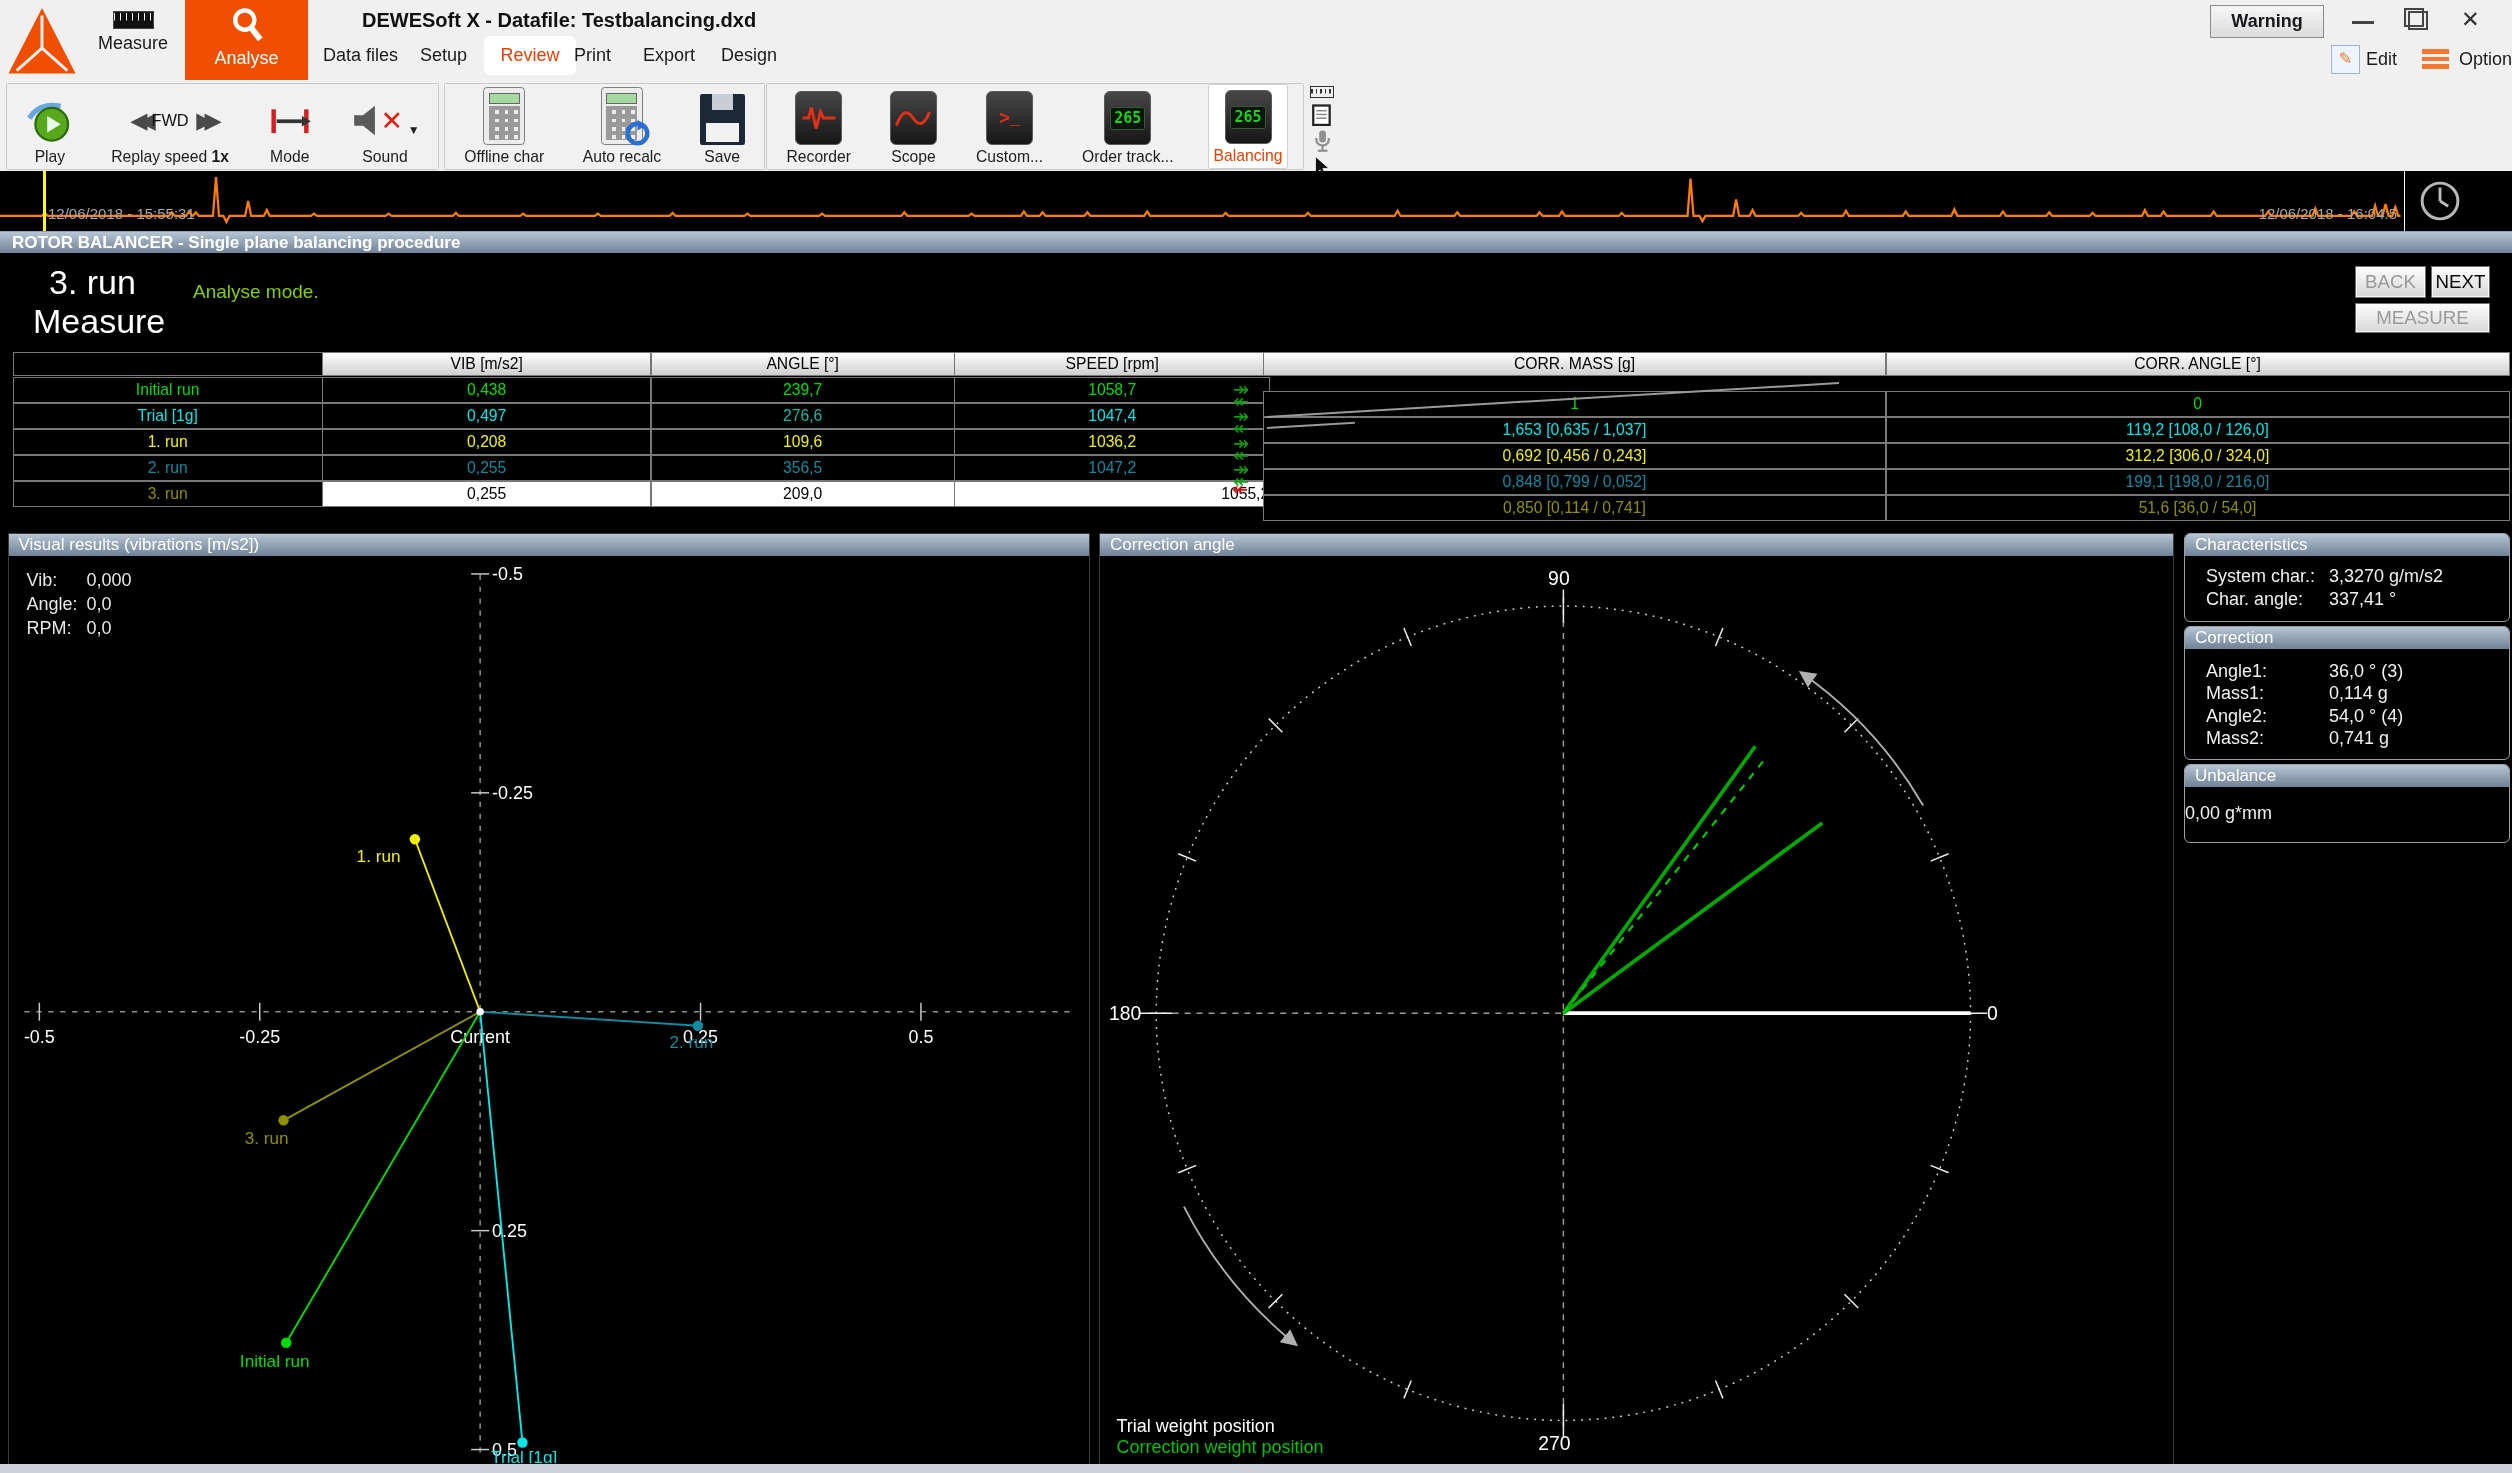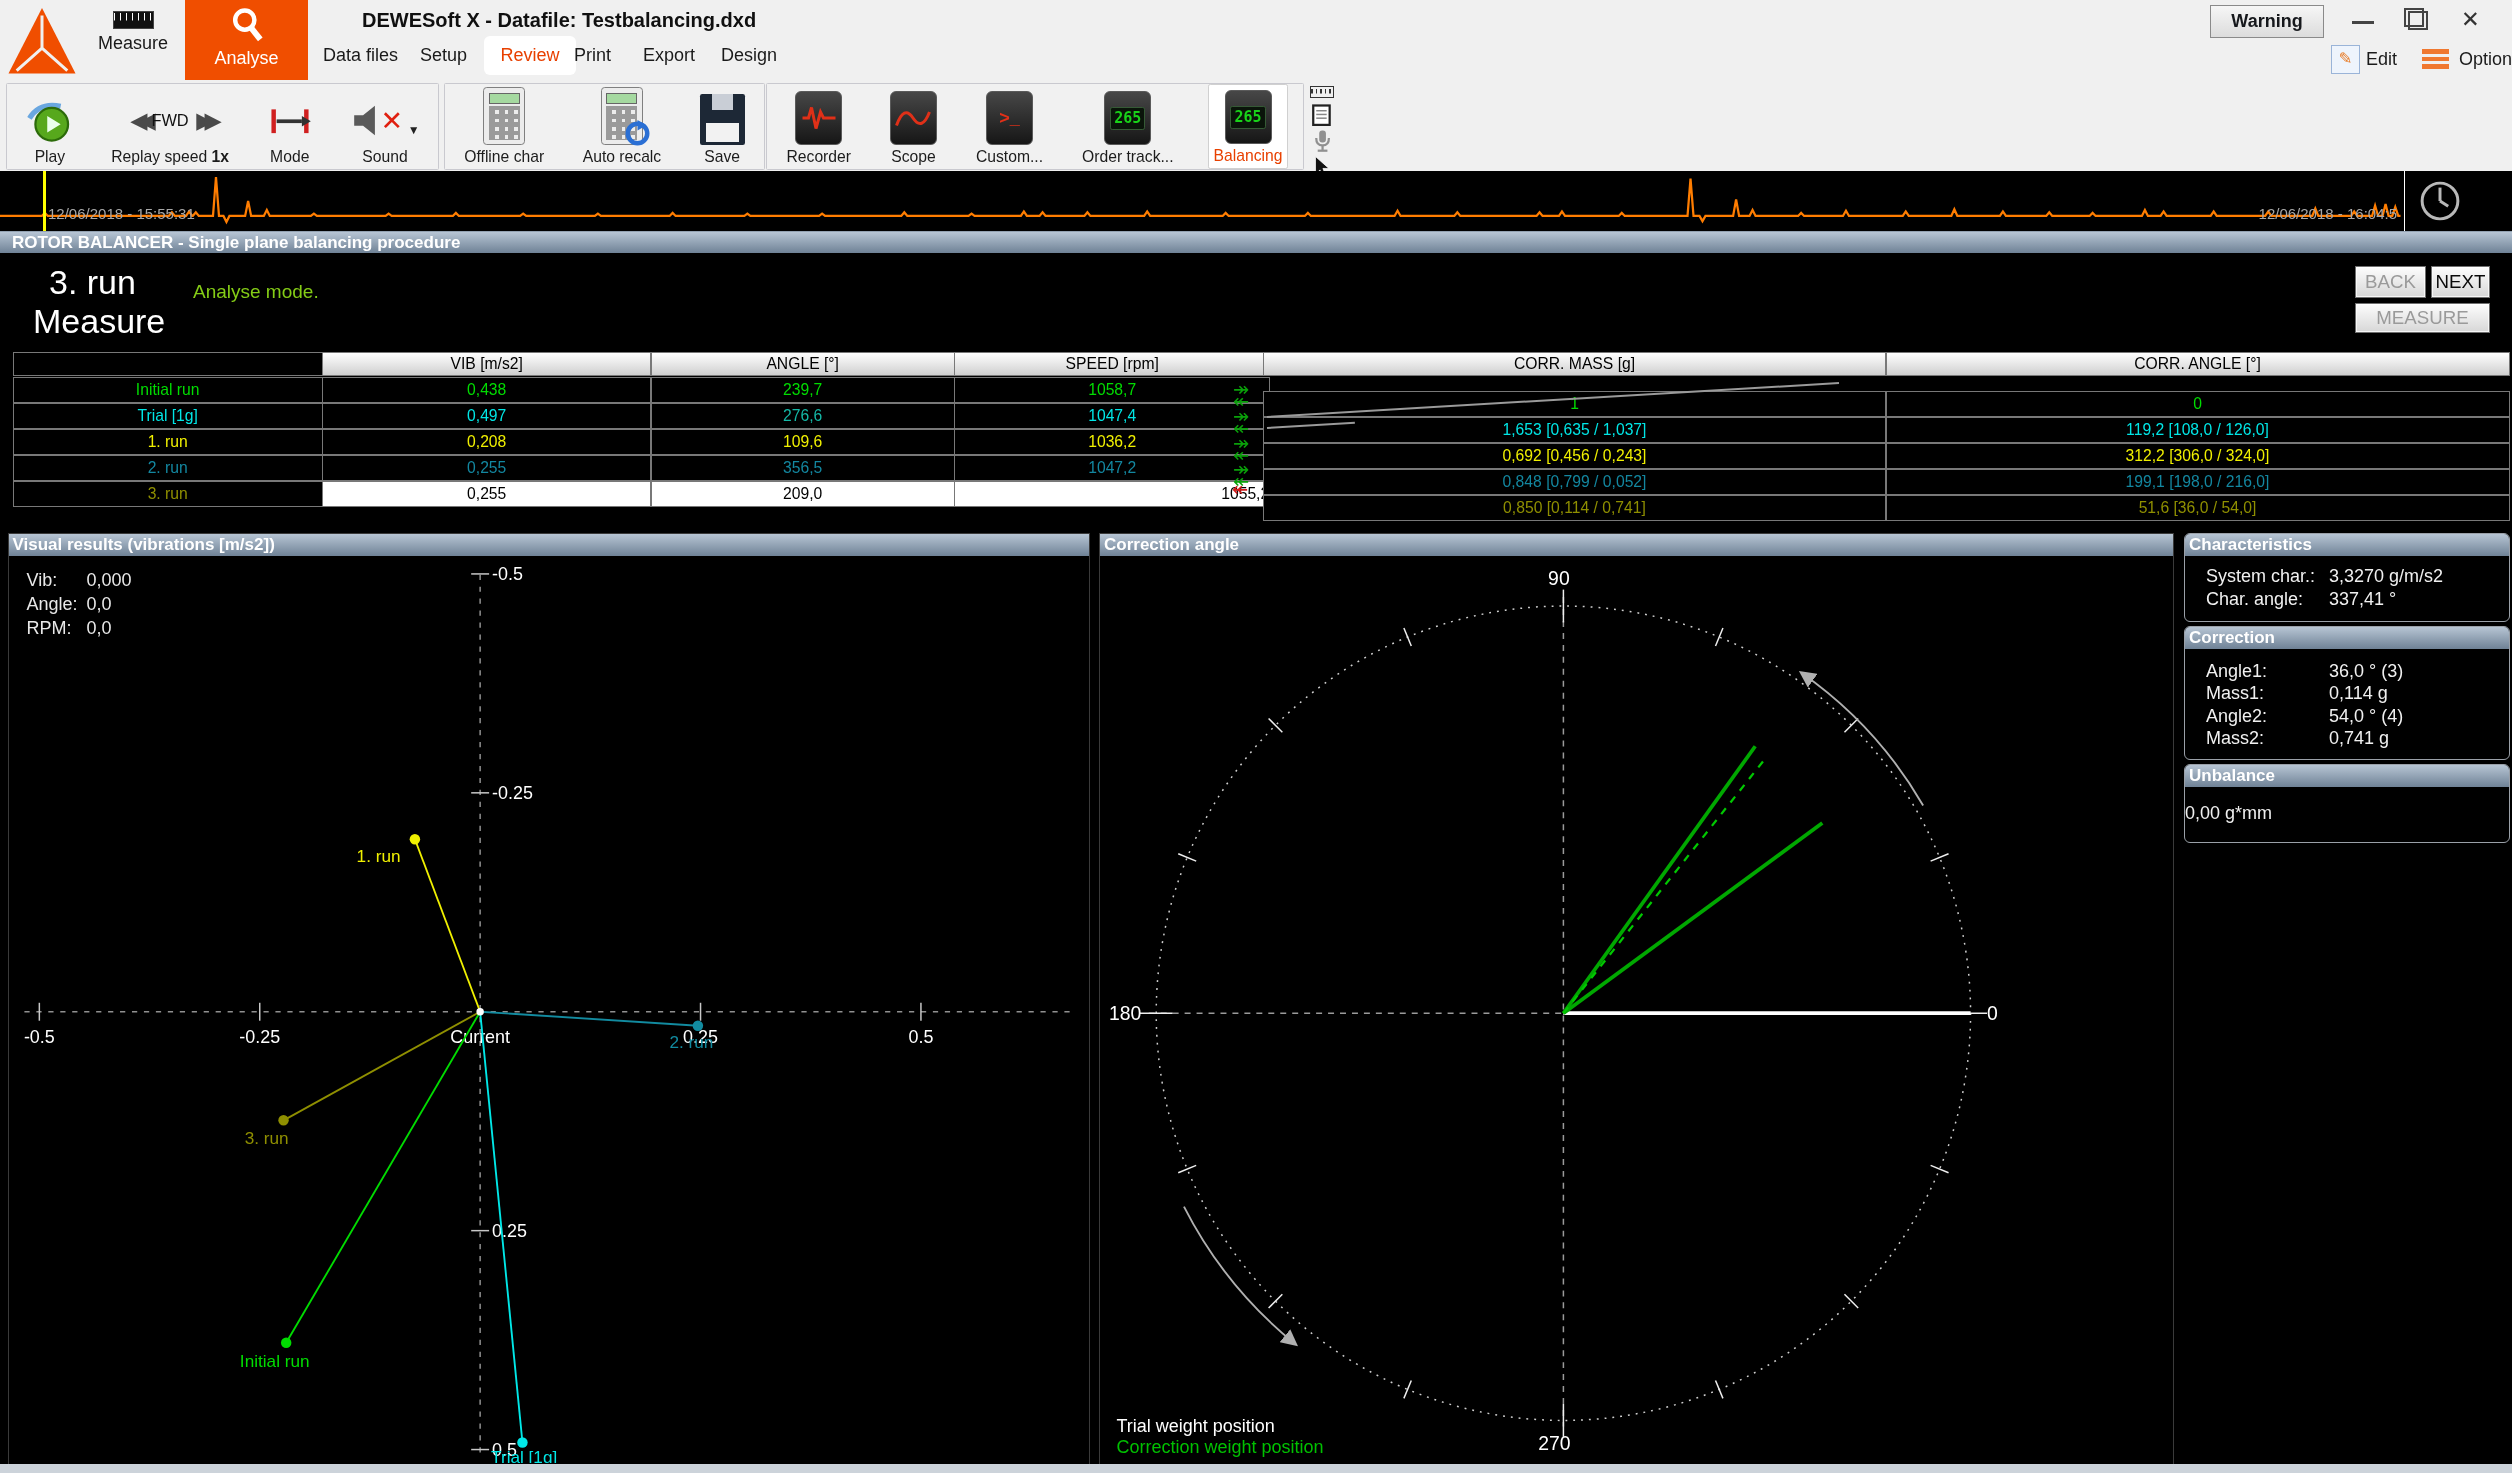--- a/index.html
+++ b/index.html
@@ -43,22 +43,22 @@
   .ev-row{display:flex;}
   .ev-time{width:351px;}
   .eo-label{font-size:18px;color:#1a1a1a;}
   
   .timeline{left:0;top:171px;width:2512px;height:60px;background:#000;}
   .tl-label{font-size:15px;color:#a8a8a8;}
   .clockbox{left:2404px;top:171px;width:72px;height:60px;border-left:1.5px solid #fff;}
   
   .rotorbar{left:0;top:231px;width:2512px;height:22.4px;background:linear-gradient(#b7c5d4,#6f8296);
             border-top:0.7px solid #93a2b2;color:#fff;font-weight:bold;font-size:17px;line-height:22.4px;padding-left:12px;box-sizing:border-box;}
-  .ptitle{height:22.4px;background:linear-gradient(#b7c5d4,#6f8296);color:#fff;font-weight:bold;
-          font-size:17px;line-height:22.4px;padding-left:4px;}
+  .ptitle{height:22.4px;background:linear-gradient(#b7c5d4,#6f8296);color:#fff;font-weight:normal;
+          font-size:17px;line-height:22.4px;padding-left:10px;}
   .bigtxt{color:#fff;font-size:34px;}
   .modetxt{color:#84cc16;font-size:19px;margin-top:12px;}
   .btn{background:linear-gradient(#fdfdfd,#d7d7d7);border:0.7px solid #6f6f6f;box-shadow:inset 0 0 0 0.7px #fff;
        text-align:center;font-size:18.7px;}
   .btn.dis{color:#9a9a9a;} .btn.en{color:#0a0a0a;}
   
   .tgrid{display:grid;gap:1.5px;background:#787878;border:1.5px solid #787878;}
   .hcell{background:linear-gradient(#ffffff,#cfcfcf);color:#000;font-size:15.7px;text-align:center;line-height:22.4px;height:22.4px;}
   .hdark{background:#000;}
   .tcell{background:#000;font-size:15.7px;text-align:center;line-height:24px;height:24px;white-space:nowrap;overflow:hidden;}

